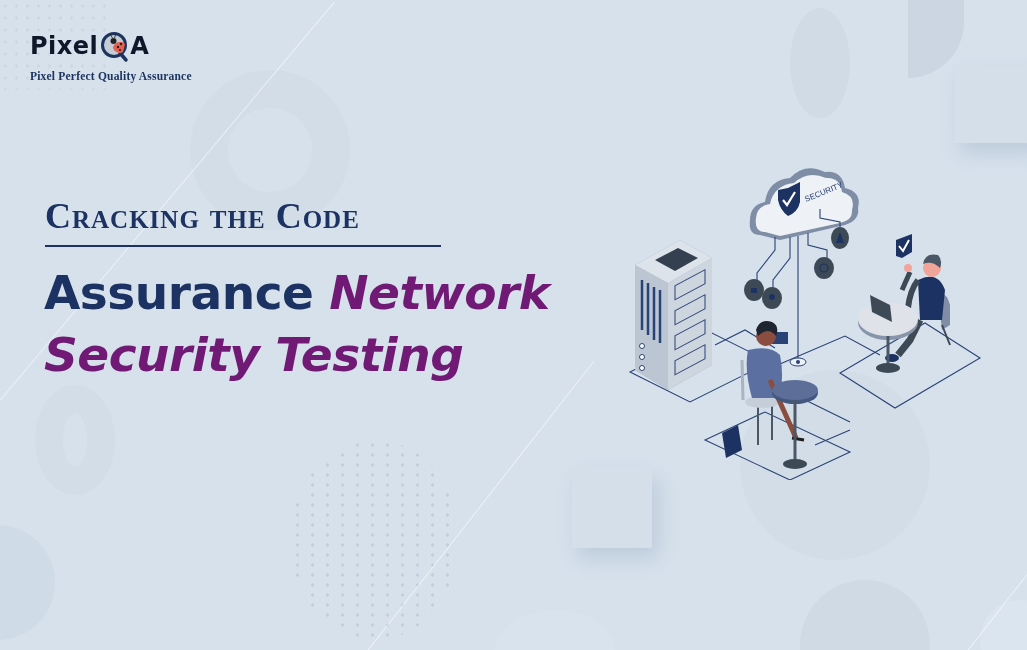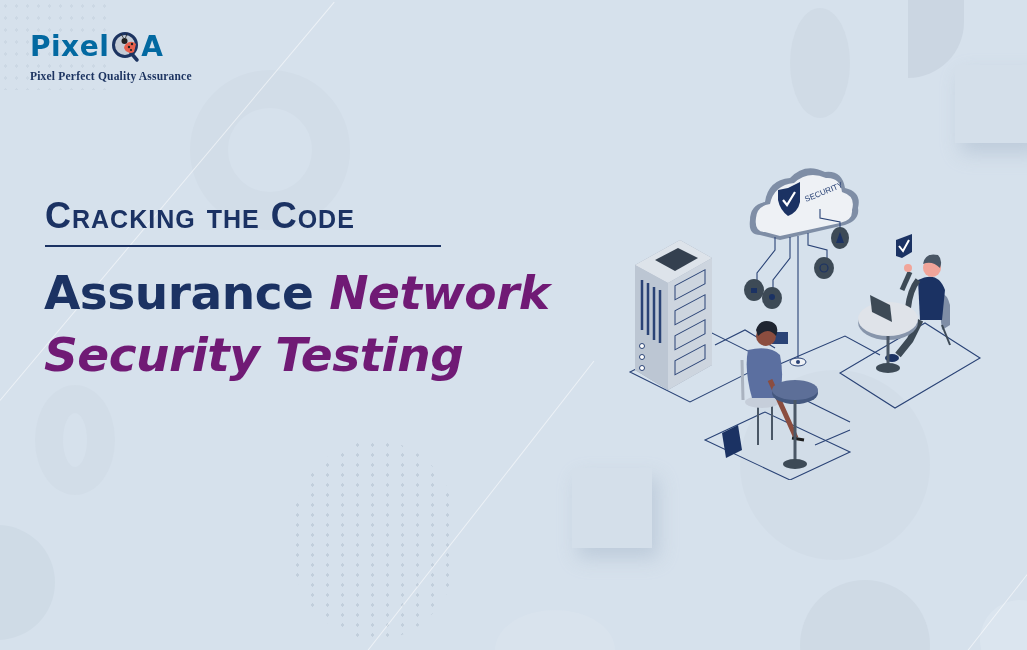--- a/index.html
+++ b/index.html
@@ -44,34 +44,34 @@
       position: absolute;
       background-image: radial-gradient(circle, #cad6e2 1.5px, transparent 1.7px);
       background-size: 11px 12px;
     }
 
     
     .logo { position: absolute; left: 30px; top: 28px; }
     .logo-main {
       display: flex; align-items: center;
       font-family: "DejaVu Sans", sans-serif;
-      font-size: 28px; font-weight: bold;
-      color: #0369a1; letter-spacing: 0.5px; height: 36px; text-align: center;
+      font-size: 24px; font-weight: bold;
+      color: #0f172a; letter-spacing: 0.5px; height: 36px; text-align: center;
     }
     .logo-q { display: inline-block; width: 30px; height: 36px; position: relative; margin-left: 2px; }
     .logo-tag {
       font-family: Liberation Serif, serif;
       font-size: 11.5px; font-weight: bold;
       color: #1d3461; margin-top: 6px; letter-spacing: 0.2px;
     }
 
     
     .kicker {
       position: absolute; left: 45px; top: 196px;
-      font-family: Liberation Sans, sans-serif;
+      font-family: Liberation Serif, serif;
       font-weight: bold; color: #1b3263;
       font-variant: small-caps;
       font-size: 36px; letter-spacing: 1px; line-height: 40px;
     }
     .kicker-rule {
       position: absolute; left: 45px; top: 245px;
       width: 396px; height: 2px; background: #1b3263;
     }
     .headline {
       position: absolute; left: 44px; top: 262px;

